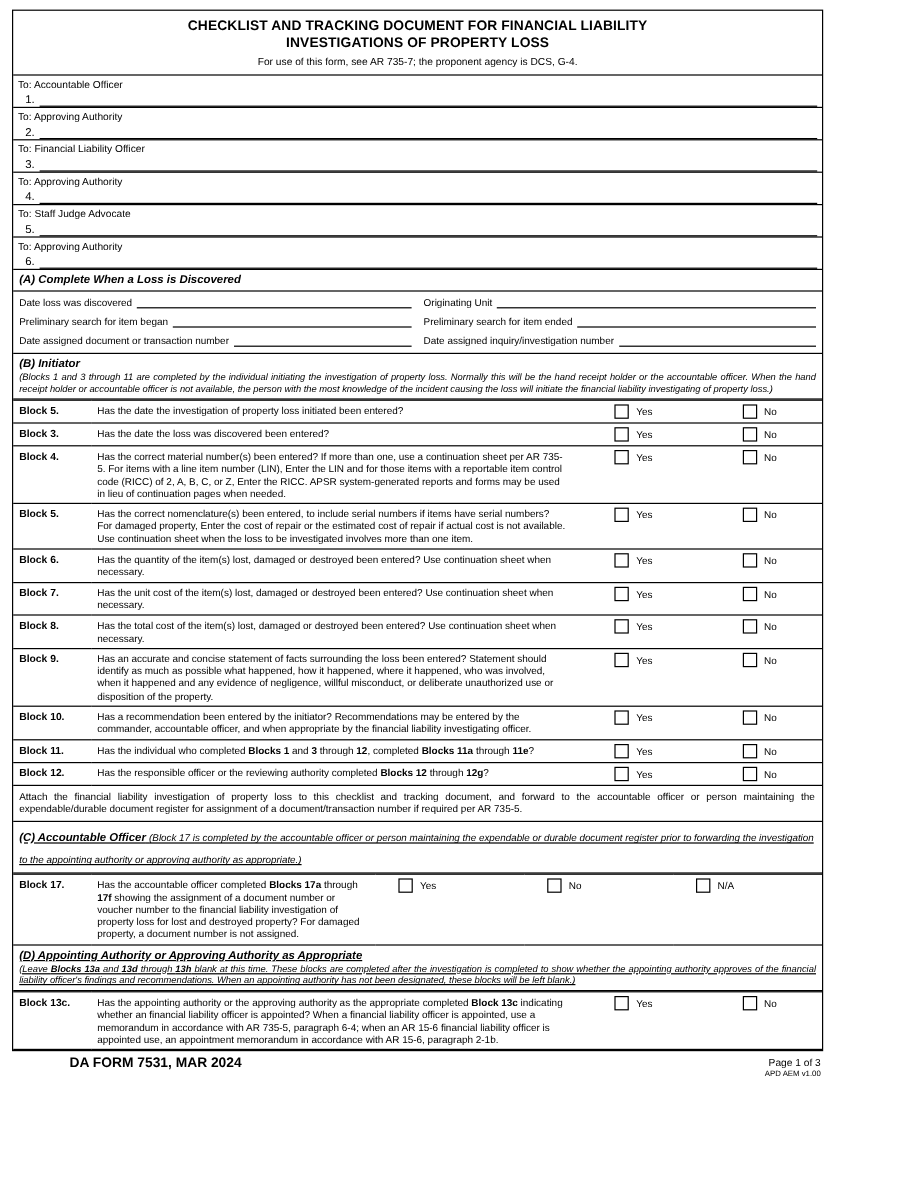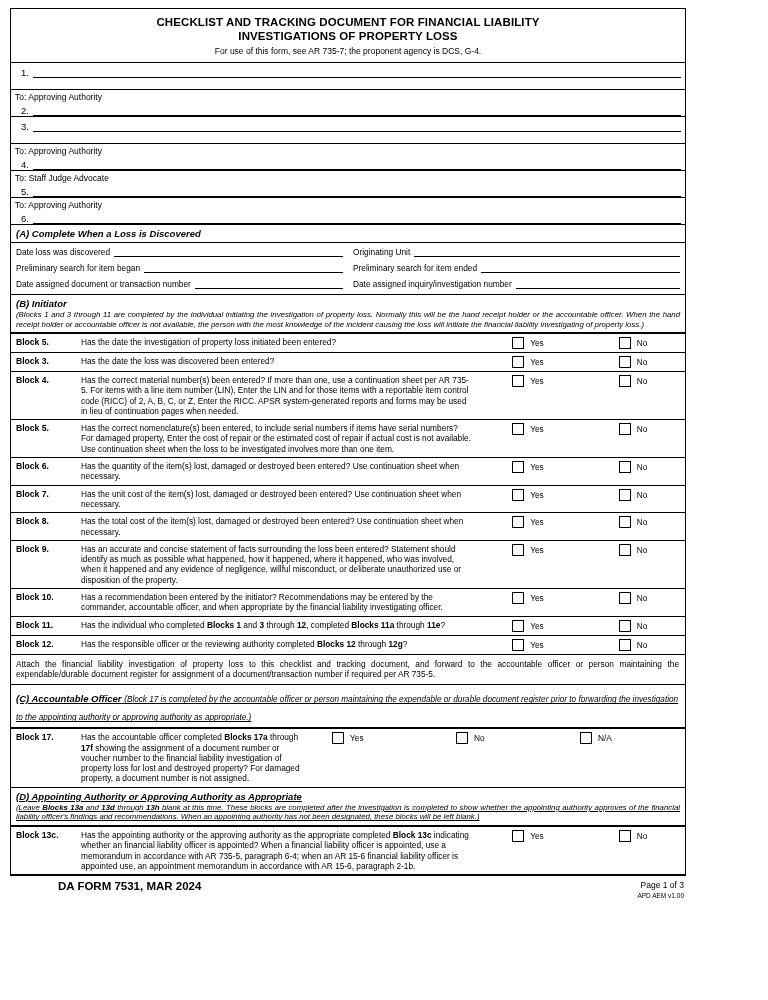--- a/index.html
+++ b/index.html
@@ -233,33 +233,35 @@
 <div class="page">
   <div class="form-border">
 
     <div class="title-block">
       <div class="title-line">CHECKLIST AND TRACKING DOCUMENT FOR FINANCIAL LIABILITY</div>
       <div class="title-line">INVESTIGATIONS OF PROPERTY LOSS</div>
       <div class="subtitle-line">For use of this form, see AR 735-7; the proponent agency is DCS, G-4.</div>
     </div>
 
     <div class="to-row">
+      <div class="to-label">To:  Accountable Officer</div>
       <div class="to-num-line">
         <div class="to-num">1.</div>
         <div class="to-rule"></div>
       </div>
     </div>
     <div class="to-row">
       <div class="to-label">To:  Approving Authority</div>
       <div class="to-num-line">
         <div class="to-num">2.</div>
         <div class="to-rule"></div>
       </div>
     </div>
     <div class="to-row">
+      <div class="to-label">To:  Financial Liability Officer</div>
       <div class="to-num-line">
         <div class="to-num">3.</div>
         <div class="to-rule"></div>
       </div>
     </div>
     <div class="to-row">
       <div class="to-label">To:  Approving Authority</div>
       <div class="to-num-line">
         <div class="to-num">4.</div>
         <div class="to-rule"></div>

